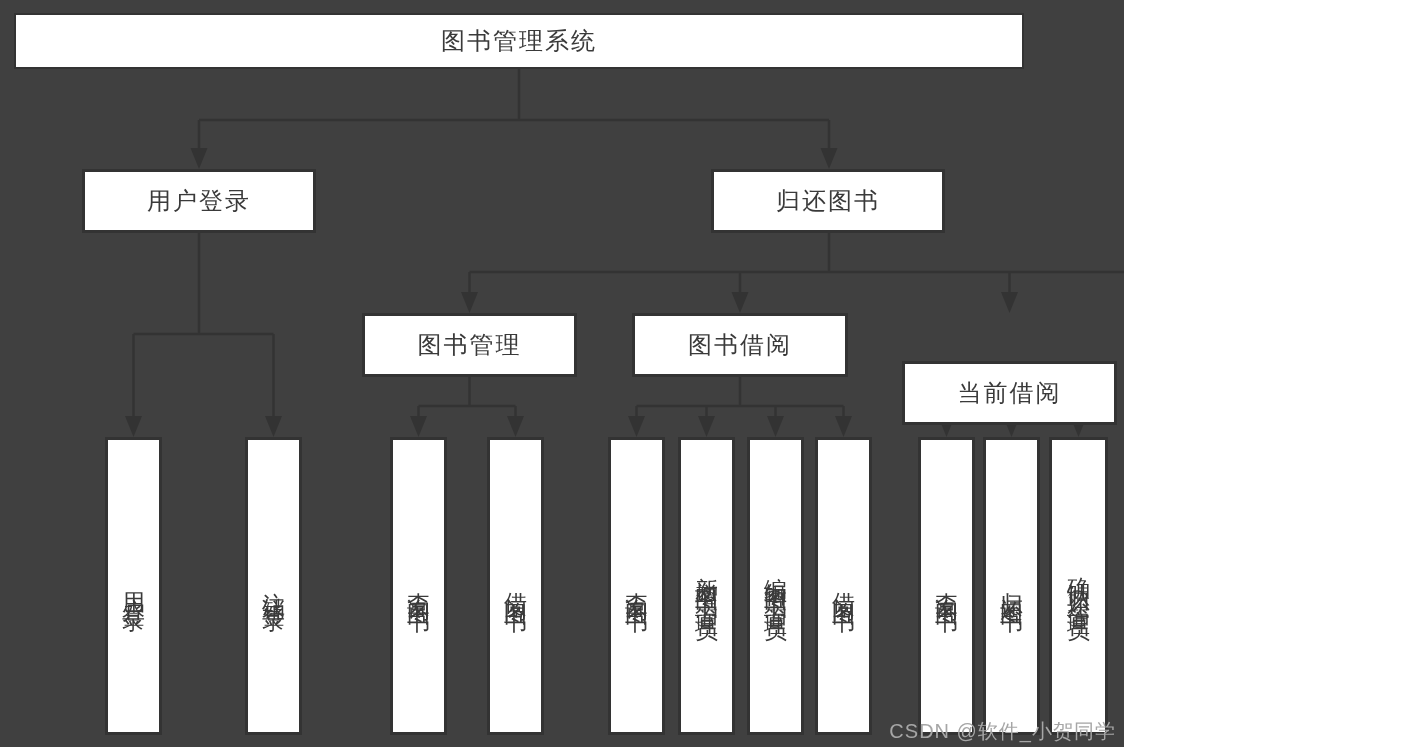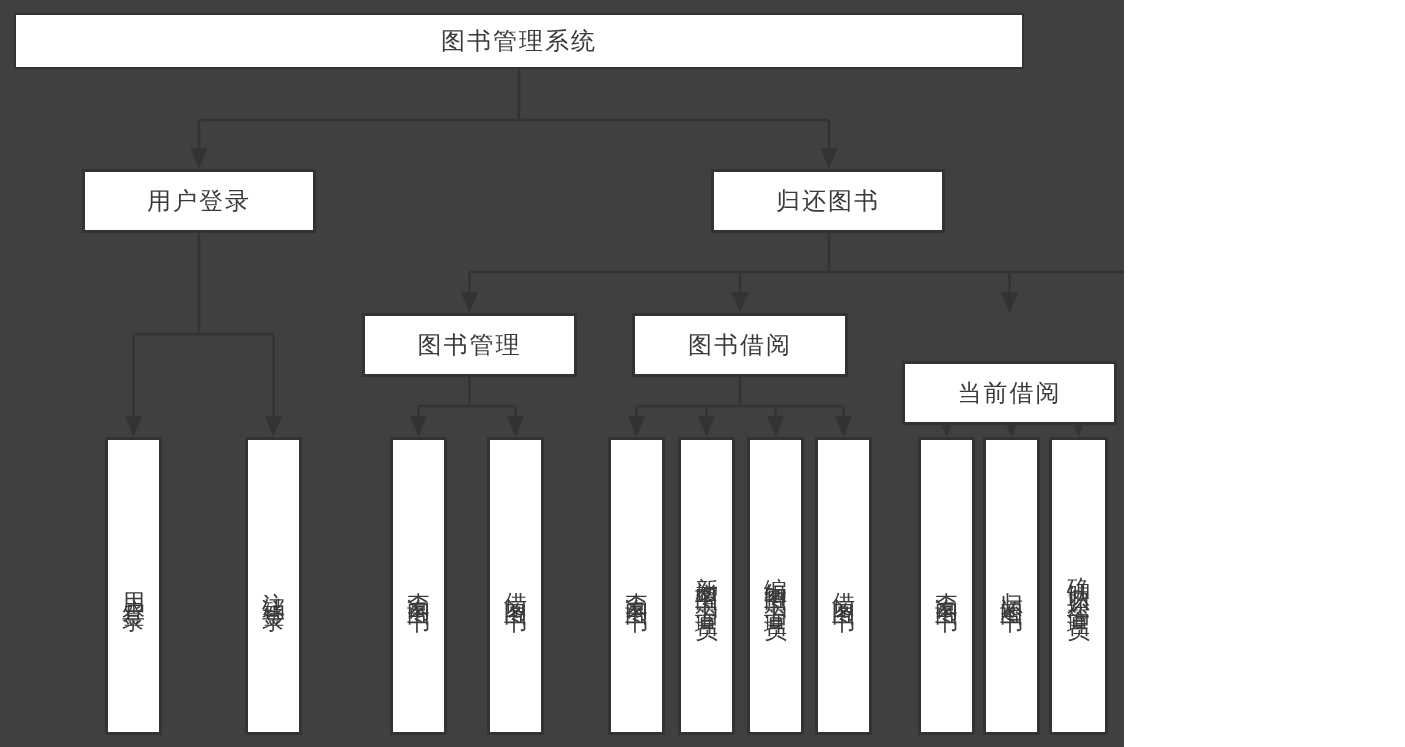--- a/index.html
+++ b/index.html
@@ -119,13 +119,14 @@
     <span class="vtext">确认归还（管理员）</span>
   </div>
 
   <div class="box vbox" style="left:1195px;top:437px;width:57px;height:298px;">
     <span class="vtext">新增借阅记录</span>
   </div>
   <div class="box vbox" style="left:1314px;top:437px;width:58px;height:298px;">
     <span class="vtext">查询借阅记录</span>
   </div>
 
+  <div class="watermark">CSDN @软件_小贺同学</div>
 </div>
 
 </body></html>

